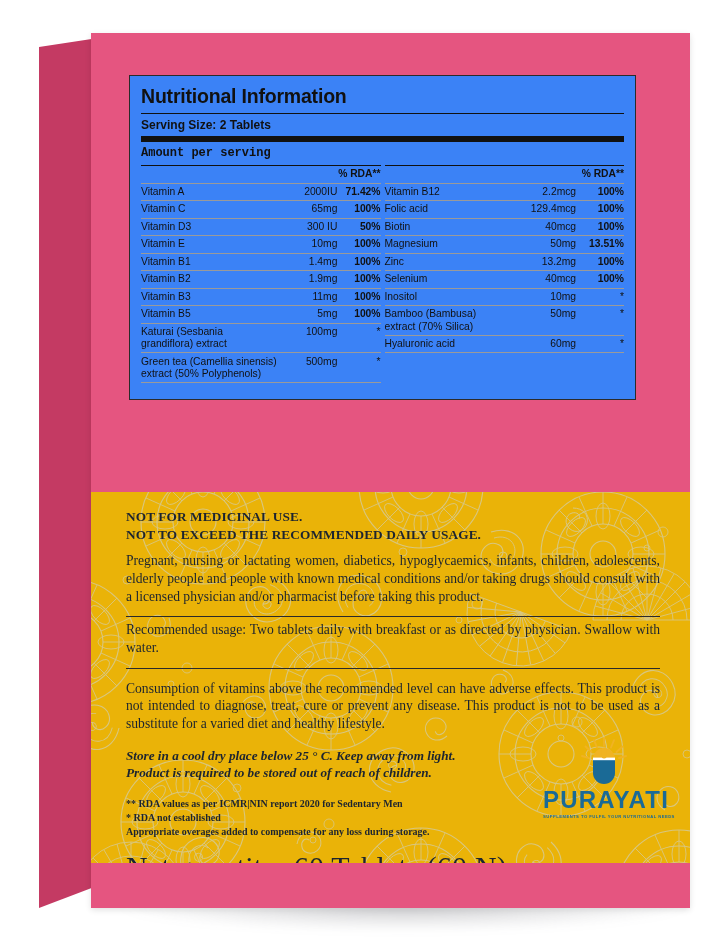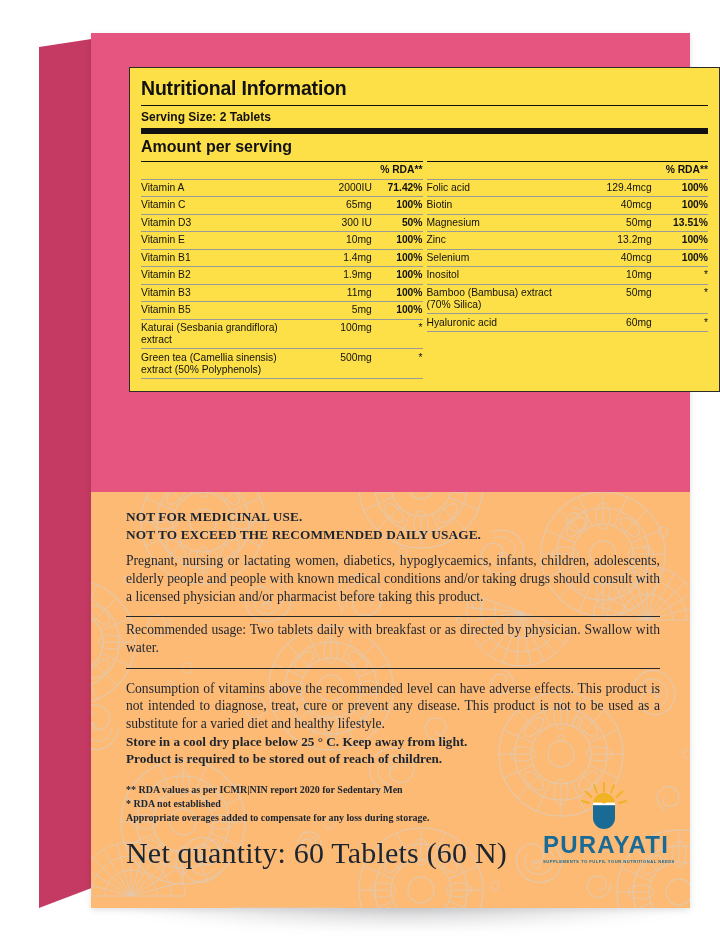--- a/index.html
+++ b/index.html
@@ -40,23 +40,23 @@
     position: absolute;
     left: 91px; top: 33px;
     width: 599px; height: 875px;
     background: #E55580;
     box-shadow: 0 2px 6px rgba(0,0,0,0.12);
   }
 
   
   .nutri-panel {
     position: absolute;
-    left: 129px; top: 67px;
-    width: 591px; height: 325px;
-    background: #fde047;
+    left: 129px; top: 75px;
+    width: 507px; height: 325px;
+    background: #3b82f6;
     border: 1.5px solid #2b2b2b;
     box-sizing: border-box;
     padding: 10px 11px 0 11px;
     overflow: hidden;
   }
   .nutri-title {
     font-size: 19.5px;
     font-weight: 700;
     color: #111;
     letter-spacing: -0.2px;
@@ -65,24 +65,25 @@
     border-bottom: 1px solid #111;
   }
   .serving-size {
     font-size: 12px;
     font-weight: 700;
     color: #111;
     padding: 4px 0 4px 0;
     border-bottom: 6px solid #111;
   }
   .amount-per {
-    font-size: 16px;
+    font-size: 12px;
     font-weight: 700;
     color: #111;
     padding: 4px 0 5px 0;
+    font-family: Liberation Mono, monospace;
   }
   .cols {
     display: flex;
     gap: 4px;
   }
   .col { flex: 1 1 0; min-width: 0; }
 
   table.nt {
     width: 100%;
     border-collapse: collapse;
@@ -102,22 +103,22 @@
   .c-name  { text-align: left; }
   .c-amt   { text-align: right; white-space: nowrap; padding-left: 2px !important; }
   .c-rda   { text-align: right; font-weight: 700; white-space: nowrap; }
   .rdahead { text-align: right; font-weight: 700; font-size: 10.3px; }
   .star    { text-align: right; font-weight: 400; }
 
   
   .info-panel {
     position: absolute;
     left: 91px; top: 492px;
-    width: 599px; height: 416px;
-    background: #fdba74;
+    width: 599px; height: 371px;
+    background: #eab308;
     overflow: hidden;
   }
   .watermark {
     position: absolute;
     inset: 0;
     opacity: 0.55;
     pointer-events: none;
   }
   .info-inner {
     position: relative;
@@ -150,20 +151,22 @@
   .para-consume {
     font-size: 13.6px;
     line-height: 1.30;
     text-align: justify;
     margin-top: 11px;
   }
   .store {
     font-size: 13.2px;
     font-weight: 700;
     line-height: 1.33;
+    margin-top: 14px;
+    font-style: italic;
   }
   .fineprint {
     font-size: 10px;
     font-weight: 700;
     line-height: 1.40;
     margin-top: 15px;
     max-width: 420px;
   }
   .netqty {
     font-family: "Liberation Serif", serif;
@@ -287,20 +290,25 @@
           <colgroup>
               <col style="width:50%">
               <col style="width:30%">
               <col style="width:20%">
             </colgroup>
           <tbody id="tbl-right">
               <tr class="hdr">
                 <td></td>
                 <td></td>
                 <td class="rdahead">% RDA**</td>
+              </tr>
+              <tr>
+                <td class="c-name">Vitamin B12</td>
+                <td class="c-amt">2.2mcg</td>
+                <td class="c-rda">100%</td>
               </tr>
               <tr>
                 <td class="c-name">Folic acid</td>
                 <td class="c-amt">129.4mcg</td>
                 <td class="c-rda">100%</td>
               </tr>
               <tr>
                 <td class="c-name">Biotin</td>
                 <td class="c-amt">40mcg</td>
                 <td class="c-rda">100%</td>

